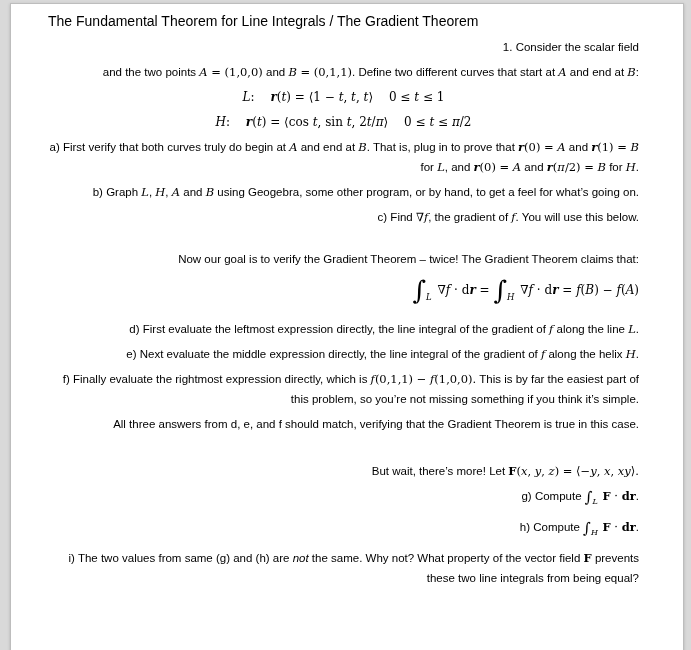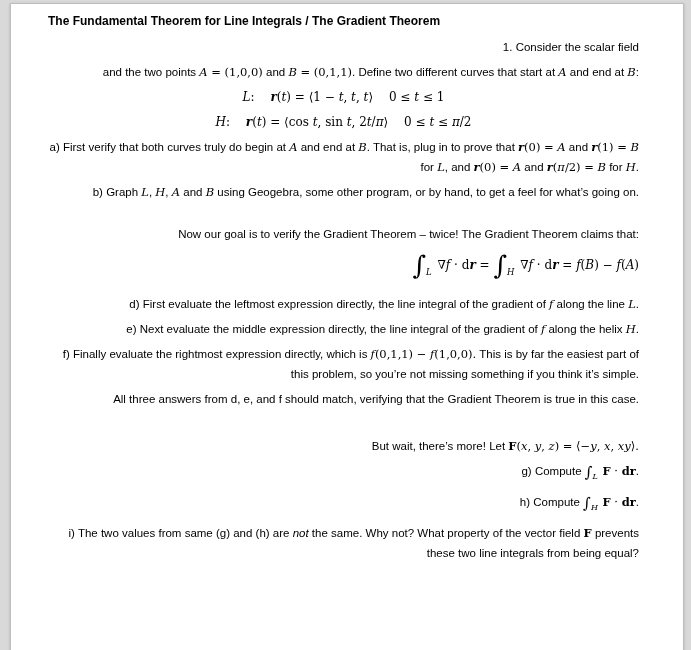--- a/index.html
+++ b/index.html
@@ -12,22 +12,22 @@
   .page {
     position:absolute;
     left:10px; top:3px;
     width:674px; height:680px;
     background:#ffffff;
     border:1px solid #bdbdbd;
     box-shadow:0 1px 3px rgba(0,0,0,0.18);
     padding:7px 44px 20px 37px;
   }
   .title {
-    font-size:12px;
-    font-weight:bold;
+    font-size:14px;
+    font-weight:normal;
     line-height:20px;
     margin-bottom:6px;
   }
   p.body {
     font-size:11.5px;
     line-height:20px;
     margin-bottom:5px;
     text-align:right;
   }
   .math {
@@ -81,20 +81,21 @@
 
 
     <p class="body"><span class="r">and the two points </span><span class="r-i">A</span><span class="r-m"> = (1,0,0)</span><span class="r"> and </span><span class="r-i">B</span><span class="r-m"> = (0,1,1)</span><span class="r">. Define two different curves that start at </span><span class="r-i">A</span><span class="r"> and end at </span><span class="r-i">B</span><span class="r">:</span></p>
 
     <div class="math center"><span class="r-i">L</span><span class="r-m">:</span><span class="r-m">  </span><span class="r-bi">r</span><span class="r-m">(</span><span class="r-i">t</span><span class="r-m">) = ⟨1 − </span><span class="r-i">t</span><span class="r-m">, </span><span class="r-i">t</span><span class="r-m">, </span><span class="r-i">t</span><span class="r-m">⟩</span><span class="r-m">  </span><span class="r-m">0 ≤ </span><span class="r-i">t</span><span class="r-m"> ≤ 1</span></div>
     <div class="math center"><span class="r-i">H</span><span class="r-m">:</span><span class="r-m">  </span><span class="r-bi">r</span><span class="r-m">(</span><span class="r-i">t</span><span class="r-m">) = ⟨cos </span><span class="r-i">t</span><span class="r-m">, sin </span><span class="r-i">t</span><span class="r-m">, 2</span><span class="r-i">t</span><span class="r-m">/</span><span class="r-i">π</span><span class="r-m">⟩</span><span class="r-m">  </span><span class="r-m">0 ≤ </span><span class="r-i">t</span><span class="r-m"> ≤ </span><span class="r-i">π</span><span class="r-m">/2</span></div>
 
 
     <p class="body"><span class="r">a) First verify that both curves truly do begin at </span><span class="r-i">A</span><span class="r"> and end at </span><span class="r-i">B</span><span class="r">. That is, plug in to prove that </span><span class="r-bi">r</span><span class="r-m">(0) = </span><span class="r-i">A</span><span class="r"> and </span><span class="r-bi">r</span><span class="r-m">(1) = </span><span class="r-i">B</span><span class="r"> for </span><span class="r-i">L</span><span class="r">, and </span><span class="r-bi">r</span><span class="r-m">(0) = </span><span class="r-i">A</span><span class="r"> and </span><span class="r-bi">r</span><span class="r-m">(</span><span class="r-i">π</span><span class="r-m">/2) = </span><span class="r-i">B</span><span class="r"> for </span><span class="r-i">H</span><span class="r">.</span></p>
     <p class="body"><span class="r">b) Graph </span><span class="r-i">L</span><span class="r">, </span><span class="r-i">H</span><span class="r">, </span><span class="r-i">A</span><span class="r"> and </span><span class="r-i">B</span><span class="r"> using Geogebra, some other program, or by hand, to get a feel for what’s going on.</span></p>
+    <p class="body"><span class="r">c) Find </span><span class="r-m">∇</span><span class="r-i">f</span><span class="r">, the gradient of </span><span class="r-i">f</span><span class="r">. You will use this below.</span></p>
 
     <p class="body mt-lg"><span class="r">Now our goal is to verify the Gradient Theorem – twice! The Gradient Theorem claims that:</span></p>
 
     <div class="math center eq-gradient"><span class="r-int">∫</span><span class="r-intsub">L</span><span class="r-m"> ∇</span><span class="r-i">f</span><span class="r-m"> · d</span><span class="r-bi">r</span><span class="r-m"> = </span><span class="r-int">∫</span><span class="r-intsub">H</span><span class="r-m"> ∇</span><span class="r-i">f</span><span class="r-m"> · d</span><span class="r-bi">r</span><span class="r-m"> = </span><span class="r-i">f</span><span class="r-m">(</span><span class="r-i">B</span><span class="r-m">) − </span><span class="r-i">f</span><span class="r-m">(</span><span class="r-i">A</span><span class="r-m">)</span></div>
 
     <p class="body"><span class="r">d) First evaluate the leftmost expression directly, the line integral of the gradient of </span><span class="r-i">f</span><span class="r"> along the line </span><span class="r-i">L</span><span class="r">.</span></p>
     <p class="body"><span class="r">e) Next evaluate the middle expression directly, the line integral of the gradient of </span><span class="r-i">f</span><span class="r"> along the helix </span><span class="r-i">H</span><span class="r">.</span></p>
     <p class="body"><span class="r">f) Finally evaluate the rightmost expression directly, which is </span><span class="r-i">f</span><span class="r-m">(0,1,1) − </span><span class="r-i">f</span><span class="r-m">(1,0,0).</span><span class="r"> This is by far the easiest part of this problem, so you’re not missing something if you think it’s simple.</span></p>
 
     <p class="body"><span class="r">All three answers from d, e, and f should match, verifying that the Gradient Theorem is true in this case.</span></p>

